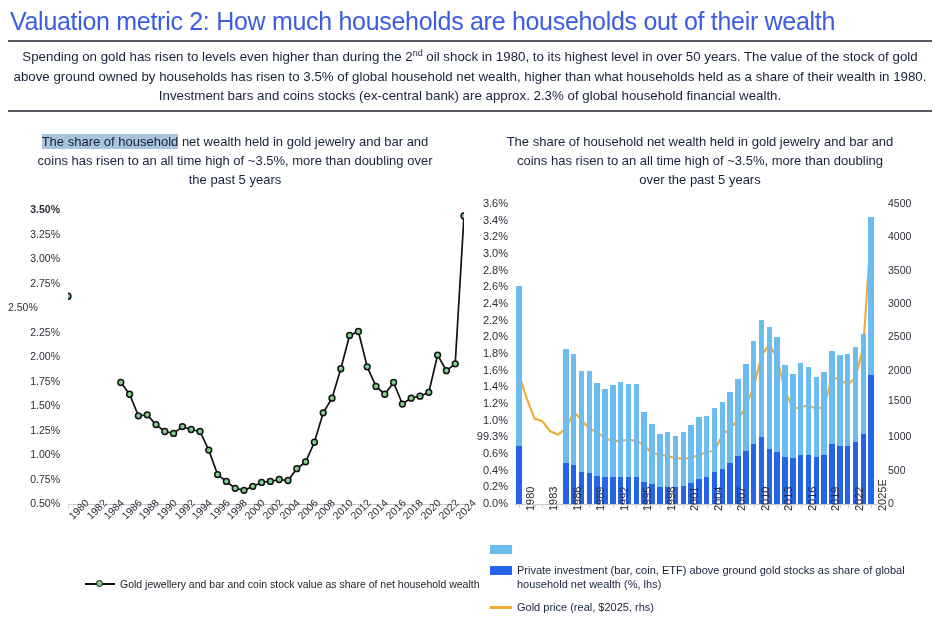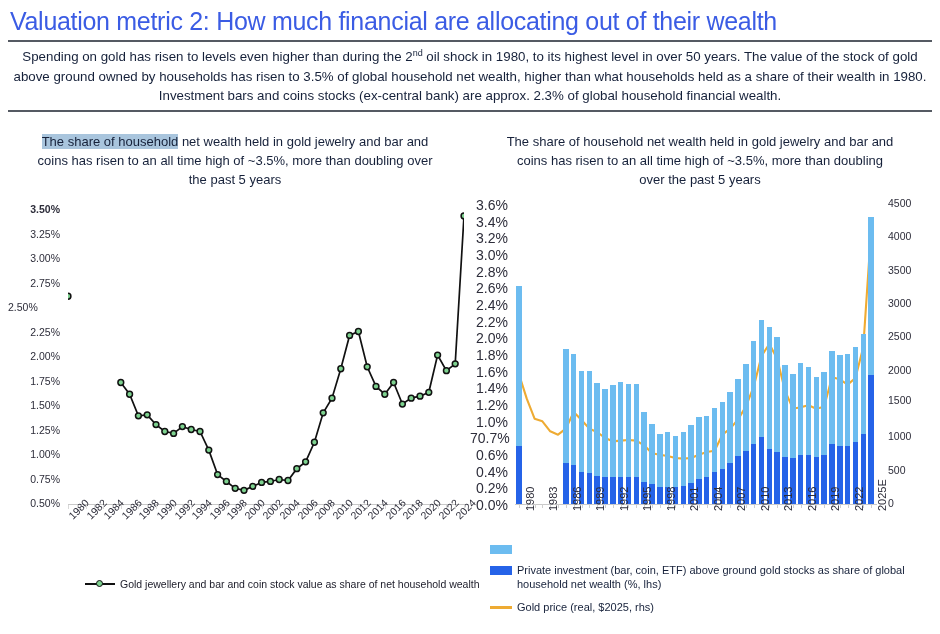--- a/index.html
+++ b/index.html
@@ -47,41 +47,41 @@
   #left-legend .lg-line{width:30px;height:2px;background:#111;position:relative;}
   #left-legend .lg-line::after{
     content:"";position:absolute;left:11px;top:-3px;width:5px;height:5px;border-radius:50%;
     background:#7dd28f;border:1.6px solid #111;box-sizing:content-box;
   }
 
   
   #chart-right{left:470px;top:196px;width:470px;height:400px;}
   #right-plot{position:absolute;left:45px;top:8px;width:360px;height:300px;}
   #right-axis-x{position:absolute;left:45px;top:308px;width:362px;height:1px;background:#c9c9c9;}
-  .r-ylab-l{position:absolute;width:38px;text-align:right;font-size:14px;color:#2d2d3a;white-space:nowrap;}
+  .r-ylab-l{position:absolute;width:38px;text-align:right;font-size:11px;color:#2d2d3a;white-space:nowrap;}
   .r-ylab-r{position:absolute;left:418px;width:40px;text-align:left;font-size:10.5px;color:#2d2d3a;white-space:nowrap;}
   .r-xlab{
     position:absolute;font-size:11px;color:#2d2d3a;white-space:nowrap;
     transform:rotate(-90deg);transform-origin:left top;
   }
   .bar{position:absolute;bottom:0;}
   .bar .seg-jew{position:absolute;left:0;width:100%;background:#6cbcf0;}
   .bar .seg-inv{position:absolute;left:0;bottom:0;width:100%;background:#2563e8;}
   .xtickmark{position:absolute;top:308px;width:1px;height:4px;background:#cfcfcf;}
 
   #right-legend{position:absolute;left:20px;top:346px;width:450px;font-size:11px;color:#16213a;}
   .lg-row{display:flex;align-items:flex-start;margin-bottom:9px;}
   .lg-swatch{width:22px;height:9px;flex:0 0 22px;margin-top:3px;margin-right:5px;}
   .lg-swatch.line{height:2.5px;margin-top:6px;}
   .lg-text{line-height:14px;}
 </style>
 </head>
 <body>
 
-<div id="header-title">Valuation metric 2: How much financial are allocating out of their wealth</div>
+<div id="header-title">Valuation metric 2: How much households are households out of their wealth</div>
 <div id="header-rule-top"></div>
 <div id="subtitle"><span>Spending on gold has risen to levels even higher than during the 2</span><sup>nd</sup><span> oil shock in 1980, to its highest level in over 50 years. The value of the stock of gold above ground owned by households has risen to 3.5% of global household net wealth, higher than what households held as a share of their wealth in 1980. Investment bars and coins stocks (ex-central bank) are approx. 2.3% of global household financial wealth.</span></div>
 <div id="header-rule-bottom"></div>
 
 <div class="annot" id="annot-left"><span class="hl">The share of household</span><span> net wealth held in gold jewelry and bar and coins has risen to an all time high of ~3.5%, more than doubling over the past 5 years</span></div>
 <div class="annot" id="annot-right">The share of household net wealth held in gold jewelry and bar and coins has risen to an all time high of ~3.5%, more than doubling over the past 5 years</div>
 
 <div class="chart" id="chart-left">
   <div id="left-yticks">
       <div class="tick-label" style="left: 8px; width: 52px; text-align: right; top: 7px; font-weight: bold;">3.50%</div>
@@ -231,21 +231,21 @@
       <div class="r-ylab-l" style="left: 0px; top: 67.6667px;">2.8%</div>
       <div class="r-ylab-l" style="left: 0px; top: 84.3333px;">2.6%</div>
       <div class="r-ylab-l" style="left: 0px; top: 101px;">2.4%</div>
       <div class="r-ylab-l" style="left: 0px; top: 117.667px;">2.2%</div>
       <div class="r-ylab-l" style="left: 0px; top: 134.333px;">2.0%</div>
       <div class="r-ylab-l" style="left: 0px; top: 151px;">1.8%</div>
       <div class="r-ylab-l" style="left: 0px; top: 167.667px;">1.6%</div>
       <div class="r-ylab-l" style="left: 0px; top: 184.333px;">1.4%</div>
       <div class="r-ylab-l" style="left: 0px; top: 201px;">1.2%</div>
       <div class="r-ylab-l" style="left: 0px; top: 217.667px;">1.0%</div>
-      <div class="r-ylab-l" style="left: 0px; top: 234.333px;">70.7%</div>
+      <div class="r-ylab-l" style="left: 0px; top: 234.333px;">99.3%</div>
       <div class="r-ylab-l" style="left: 0px; top: 251px;">0.6%</div>
       <div class="r-ylab-l" style="left: 0px; top: 267.667px;">0.4%</div>
       <div class="r-ylab-l" style="left: 0px; top: 284.333px;">0.2%</div>
       <div class="r-ylab-l" style="left: 0px; top: 301px;">0.0%</div>
     </div>
   <div id="right-yticks-right">
       <div class="r-ylab-r" style="top: 1px;">4500</div>
       <div class="r-ylab-r" style="top: 34.3333px;">4000</div>
       <div class="r-ylab-r" style="top: 67.6667px;">3500</div>
       <div class="r-ylab-r" style="top: 101px;">3000</div>

